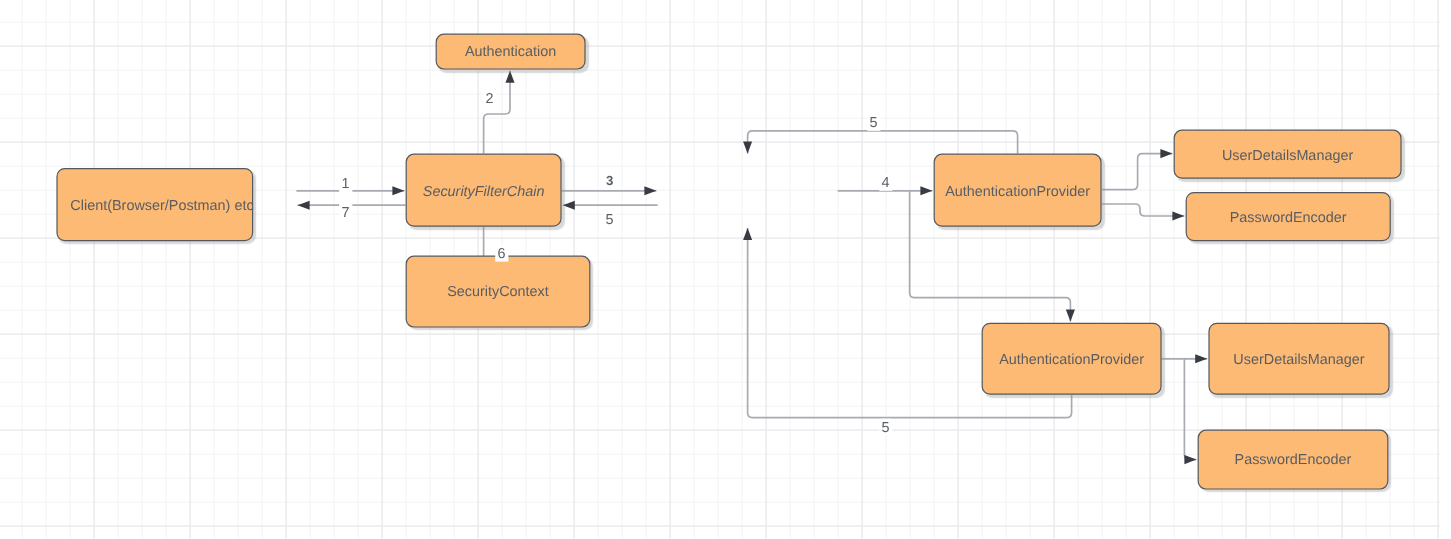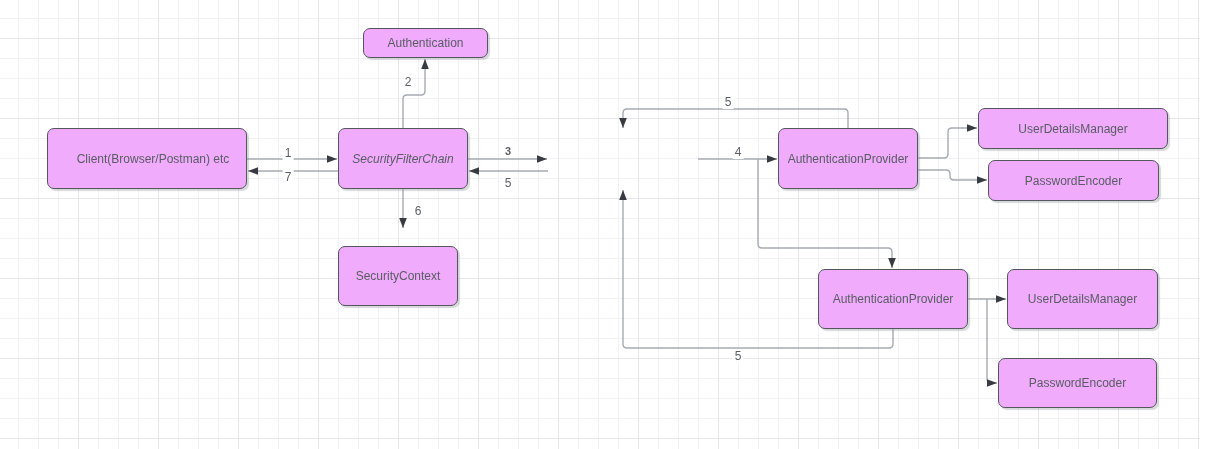--- a/index.html
+++ b/index.html
@@ -25,36 +25,36 @@
   }
   svg.edges { position: absolute; left: 0; top: 0; }
   svg.edges path.edge {
     fill: none;
     stroke: #a6abb1;
     stroke-width: 1.4;
   }
   .node {
     position: absolute;
     box-sizing: border-box;
-    background: #f0abfc;
+    background: #fdba74;
     border: 1.5px solid #54585e;
     border-radius: 7px;
     display: flex;
     align-items: center;
     justify-content: center;
     text-align: center;
     font-size: 12px;
     color: #595d63;
     box-shadow: 2px 2px 1px rgba(150,153,158,0.38);
     white-space: nowrap;
   }
-  .n-client { left: 47px;  top: 128px; width: 200px; height: 61px; padding-left: 12px; }
+  .n-client { left: 47px;  top: 140px; width: 164px; height: 61px; padding-left: 12px; }
   .n-sfc    { left: 338px; top: 128px; width: 130px; height: 61px; font-style: italic; }
   .n-auth   { left: 363px; top: 28px;  width: 125px; height: 30px; }
-  .n-sctx   { left: 338px; top: 246px; width: 120px; height: 60px; }
+  .n-sctx   { left: 338px; top: 213px; width: 154px; height: 60px; }
   .n-am     { left: 548px; top: 129px; width: 150px; height: 60px; }
   .n-ap1    { left: 778px; top: 128px; width: 140px; height: 61px; }
   .n-udm1   { left: 978px; top: 108px; width: 190px; height: 41px; }
   .n-pe1    { left: 988px; top: 160px; width: 171px; height: 41px; }
   .n-ap2    { left: 818px; top: 269px; width: 150px; height: 60px; }
   .n-udm2   { left: 1007px;top: 269px; width: 151px; height: 60px; }
   .n-pe2    { left: 998px; top: 358px; width: 159px; height: 50px; }
   .elabel {
     position: absolute;
     transform: translate(-50%, -50%);

